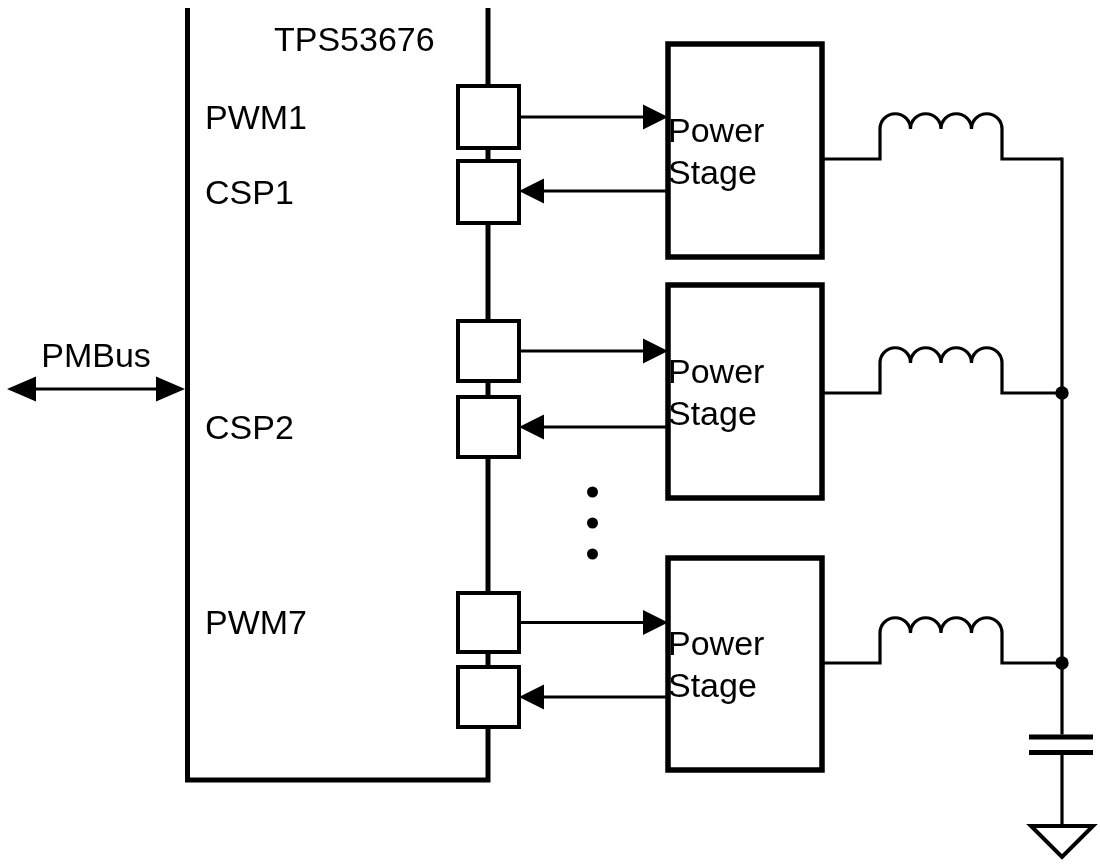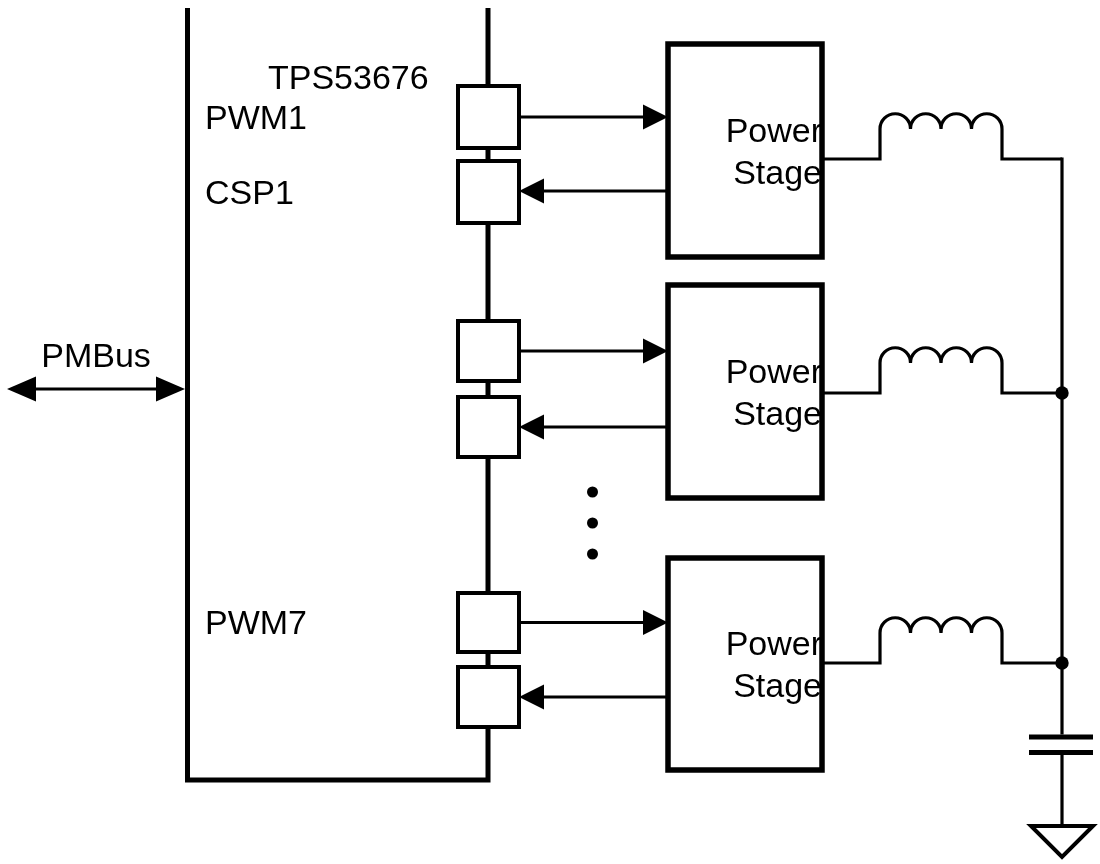--- a/index.html
+++ b/index.html
@@ -45,21 +45,21 @@
     white-space: nowrap;
   }
   .pin-lbl {
     right: 655px;
     width: 240px;
     text-align: left;
   }
   .ps-lbl {
     left: 668px;
     width: 154px;
-    text-align: right;
+    text-align: left;
     line-height: 42px;
   }
   .ps-lbl span { display: block; }
   .pmbus-lbl {
     left: 6px;
     width: 180px;
     text-align: center;
   }
 </style>
 </head>
@@ -130,26 +130,27 @@
 
     <polygon class="gndtri" points="1031,826 1093,826 1062,857"></polygon>
 
     <g>
       <circle class="dotfill" cx="592.5" cy="492" r="5.5"></circle>
       <circle class="dotfill" cx="592.5" cy="523" r="5.5"></circle>
       <circle class="dotfill" cx="592.5" cy="554" r="5.5"></circle>
     </g>
   </svg>
 
-  <div class="lbl" style="left:268px; top:22px;margin-top:38px;">TPS53676</div>
+  <div class="lbl" style="left:274px; top:22px;">TPS53676</div>
 
   <div class="lbl pmbus-lbl" style="top:338px;">PMBus</div>
 
   <div class="lbl pin-lbl" style="top:100px;">PWM1</div>
   <div class="lbl pin-lbl" style="top:175px;">CSP1</div>
+  <div class="lbl pin-lbl" style="top:410px;">CSP2</div>
   <div class="lbl pin-lbl" style="top:605px;">PWM7</div>
 
   <div class="lbl ps-lbl" style="top:109px;">
     <span>Power</span>
     <span>Stage</span>
   </div>
   <div class="lbl ps-lbl" style="top:350px;">
     <span>Power</span>
     <span>Stage</span>
   </div>

